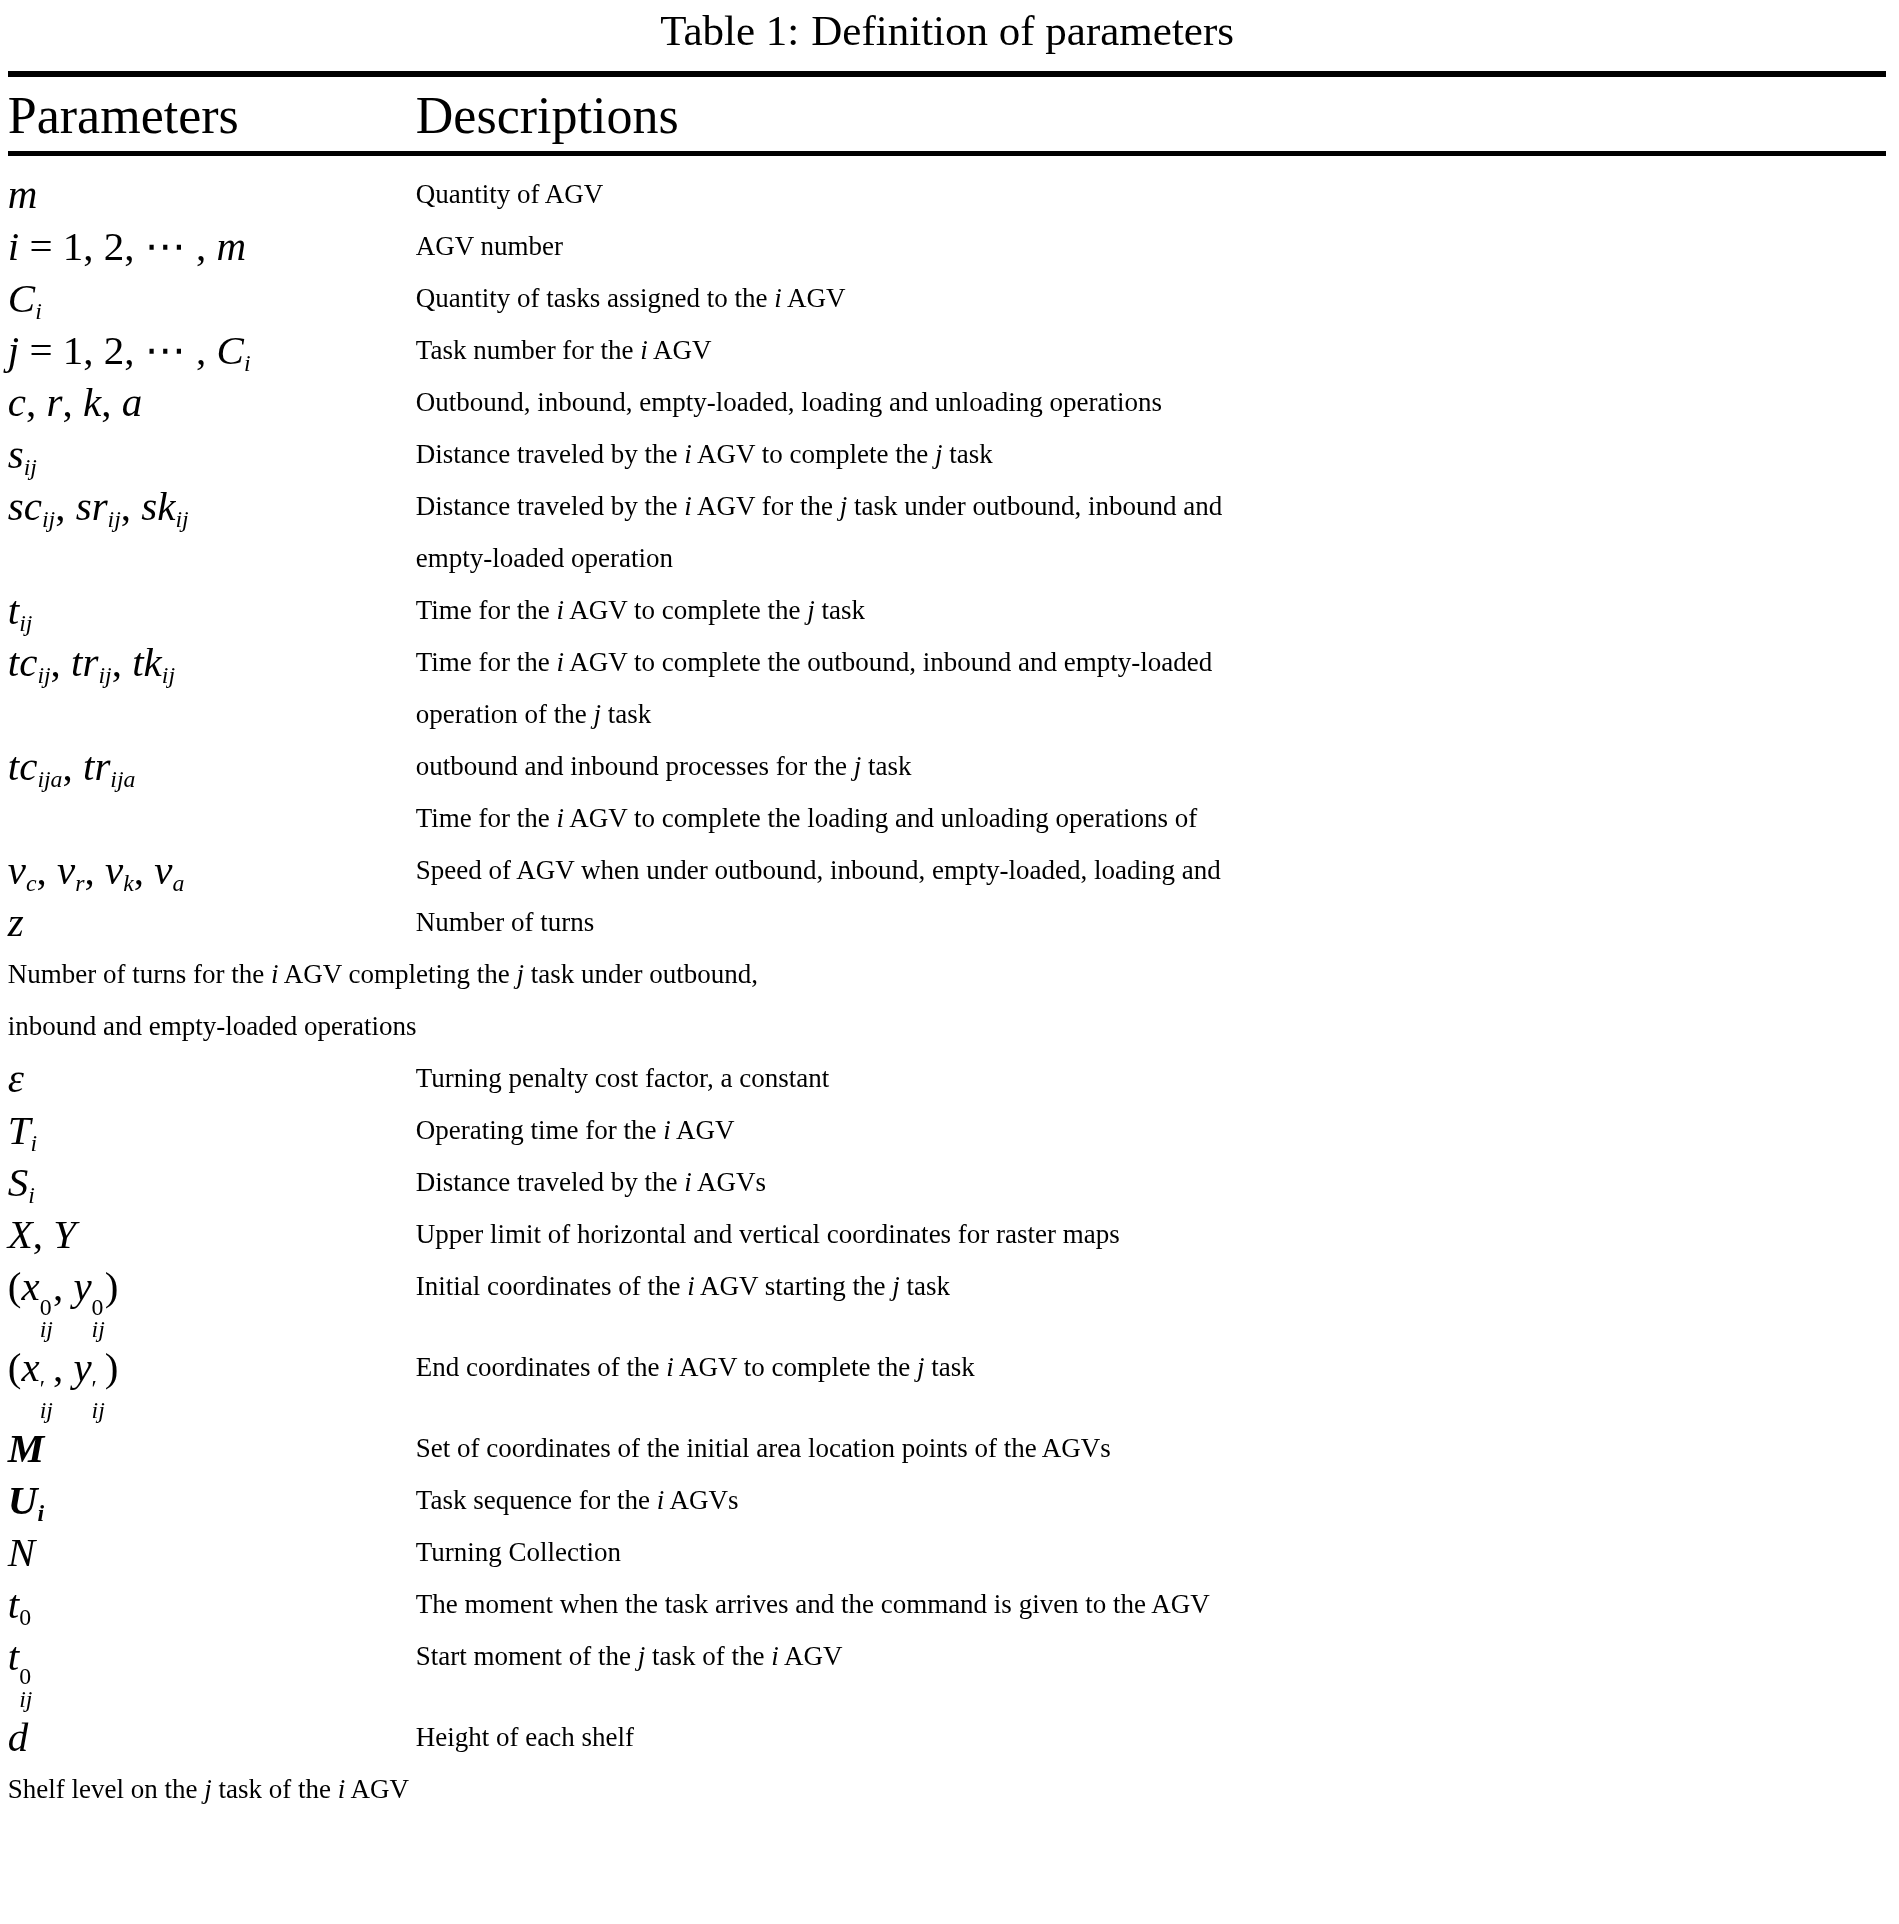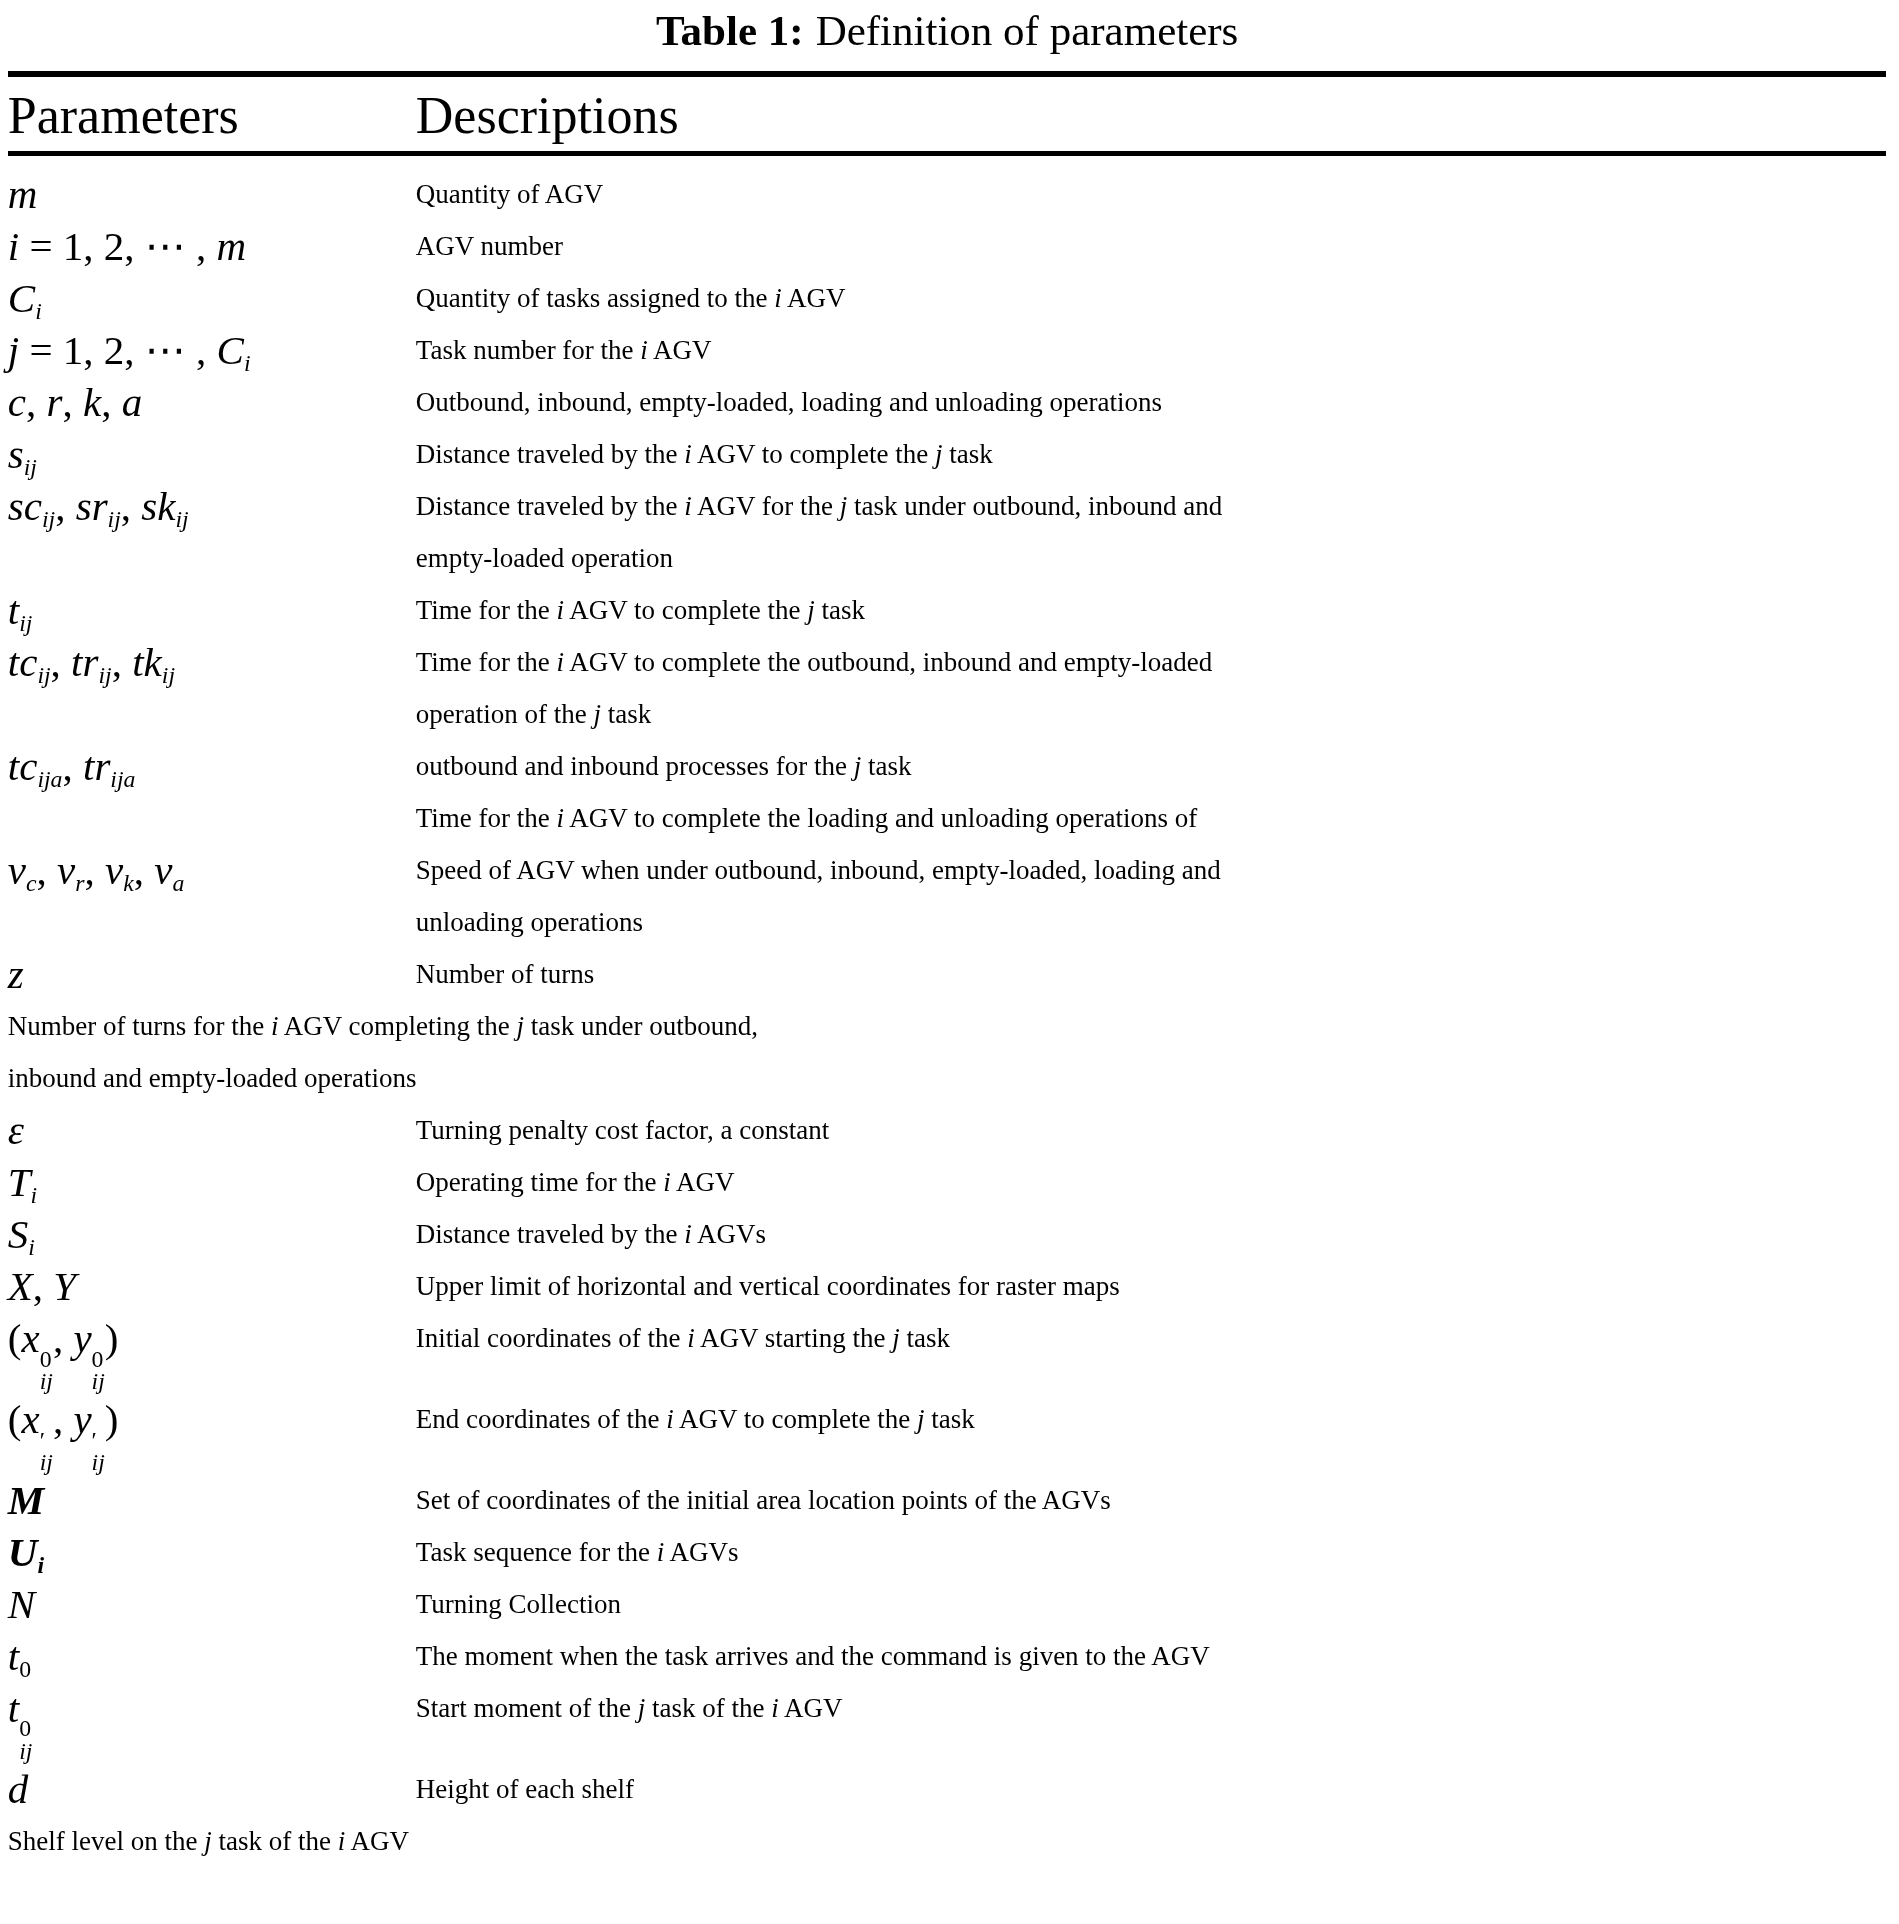--- a/index.html
+++ b/index.html
@@ -5,21 +5,21 @@
   * { margin:0; padding:0; box-sizing:border-box; }
   html,body { background:#ffffff; }
   body {
     width:1900px; height:1924px;
     font-family:"Liberation Serif","DejaVu Serif",serif;
     color:#000; overflow:hidden;
   }
   .page { position:relative; width:1900px; height:1924px; padding:3.9px 13.6px 0 7.8px; }
 
   .caption { text-align:center; font-size:43px; line-height:54px; height:56px; }
-  .cap-label { font-weight:bold; }
+  .cap-label { font-weight:normal; }
   .cap-text  { margin-left:12px; }
 
   .rule { background:#000; width:100%; }
   .rule-top    { height:5.8px; margin-top:11.6px; }
   .rule-mid    { height:4.9px; }
 
   .head-row { display:flex; font-size:52px; line-height:49px; padding:13.6px 0 11.6px 0;justify-content:center; }
   .col-param { width:408px; flex:0 0 408px; }
   .col-desc  { flex:1; }
 
@@ -121,21 +121,20 @@
         <div class="param"><i>tc</i><sub><i>ija</i></sub>, <i>tr</i><sub><i>ija</i></sub></div>
         <div class="desc">
           <div class="line">outbound and inbound processes for the <i>j</i> task</div>
           <div class="line">Time for the <i>i</i> AGV to complete the loading and unloading operations of</div>
         </div>
       </div>
       <div class="row">
         <div class="param"><i>v</i><sub><i>c</i></sub>, <i>v</i><sub><i>r</i></sub>, <i>v</i><sub><i>k</i></sub>, <i>v</i><sub><i>a</i></sub></div>
         <div class="desc">
           <div class="line">Speed of AGV when under outbound, inbound, empty-loaded, loading and</div>
-          <div class="line">unloading operations</div>
         </div>
       </div>
       <div class="row">
         <div class="param"><i>z</i></div>
         <div class="desc">
           <div class="line">Number of turns</div>
         </div>
       </div>
       <div class="row">
         <div class="desc">

